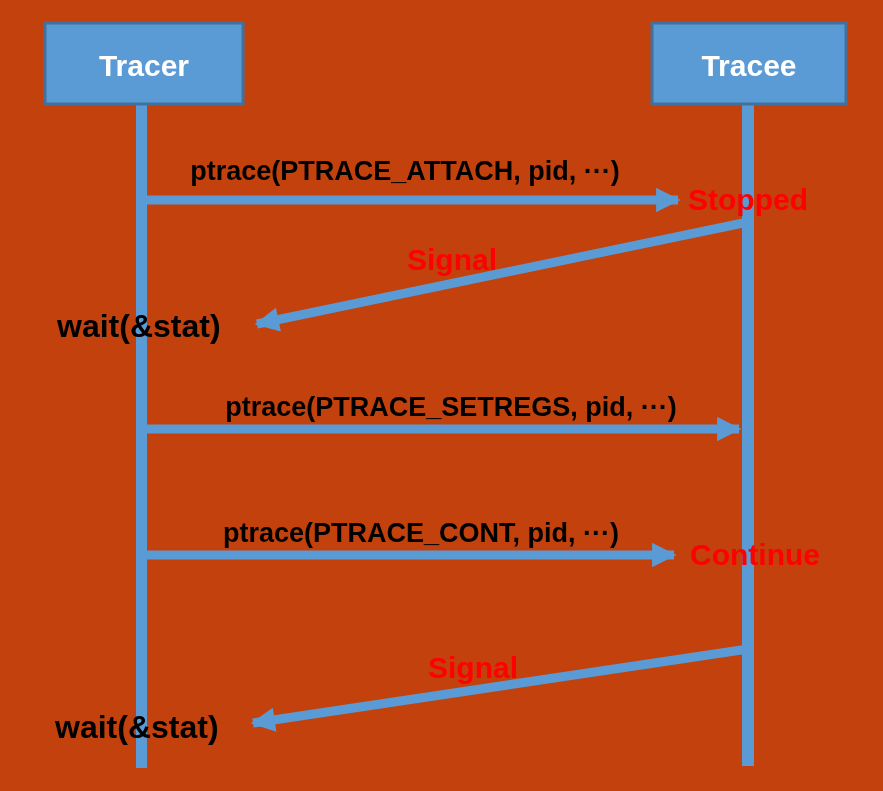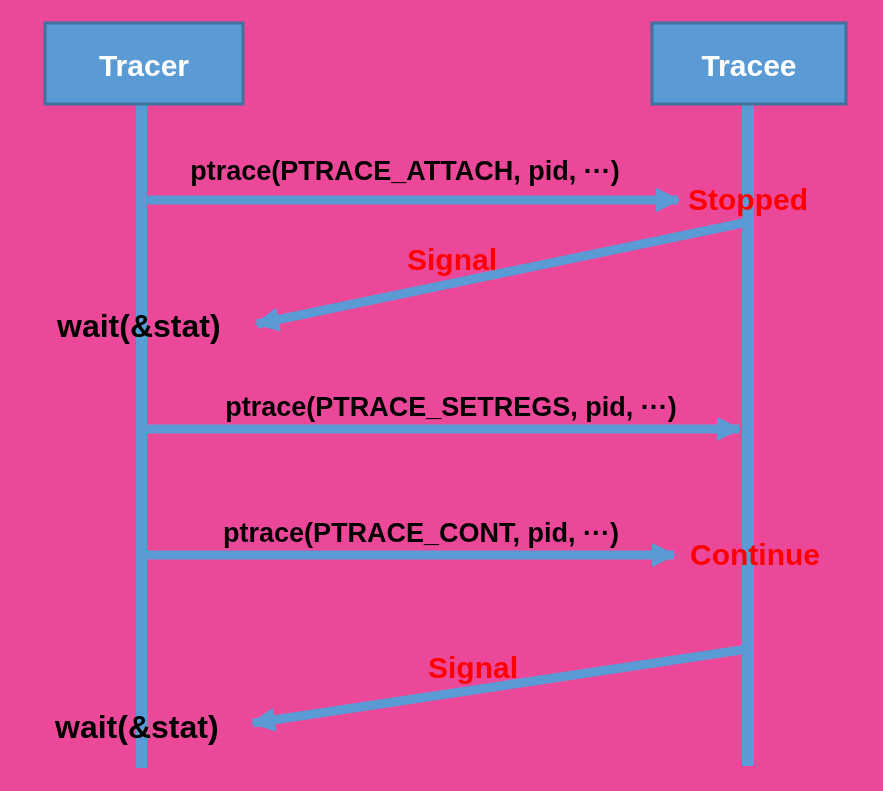--- a/index.html
+++ b/index.html
@@ -1,20 +1,20 @@
 <!DOCTYPE html>
 <html><head>
 <meta charset="utf-8">
 <style>
   html, body { margin: 0; padding: 0; background: #ffffff; }
   .stage {
     position: relative;
     width: 883px;
     height: 791px;
-    background: #ec4899;
+    background: #c2410c;
     font-family: "Liberation Sans", sans-serif;
     overflow: hidden;
   }
   svg { display: block; }
   .lifeline        { stroke: #5b9bd5; }
   .arrow           { stroke: #5b9bd5; stroke-width: 9; fill: none; }
   .actor-box       { fill: #5b9bd5; stroke: #41719c; stroke-width: 3; }
   .actor-label     { font-size: 30px; font-weight: 700; fill: #ffffff; }
   .msg             { font-size: 27px; font-weight: 600; fill: #000000; }
   .wait            { font-size: 32px; font-weight: 600; fill: #000000; }

